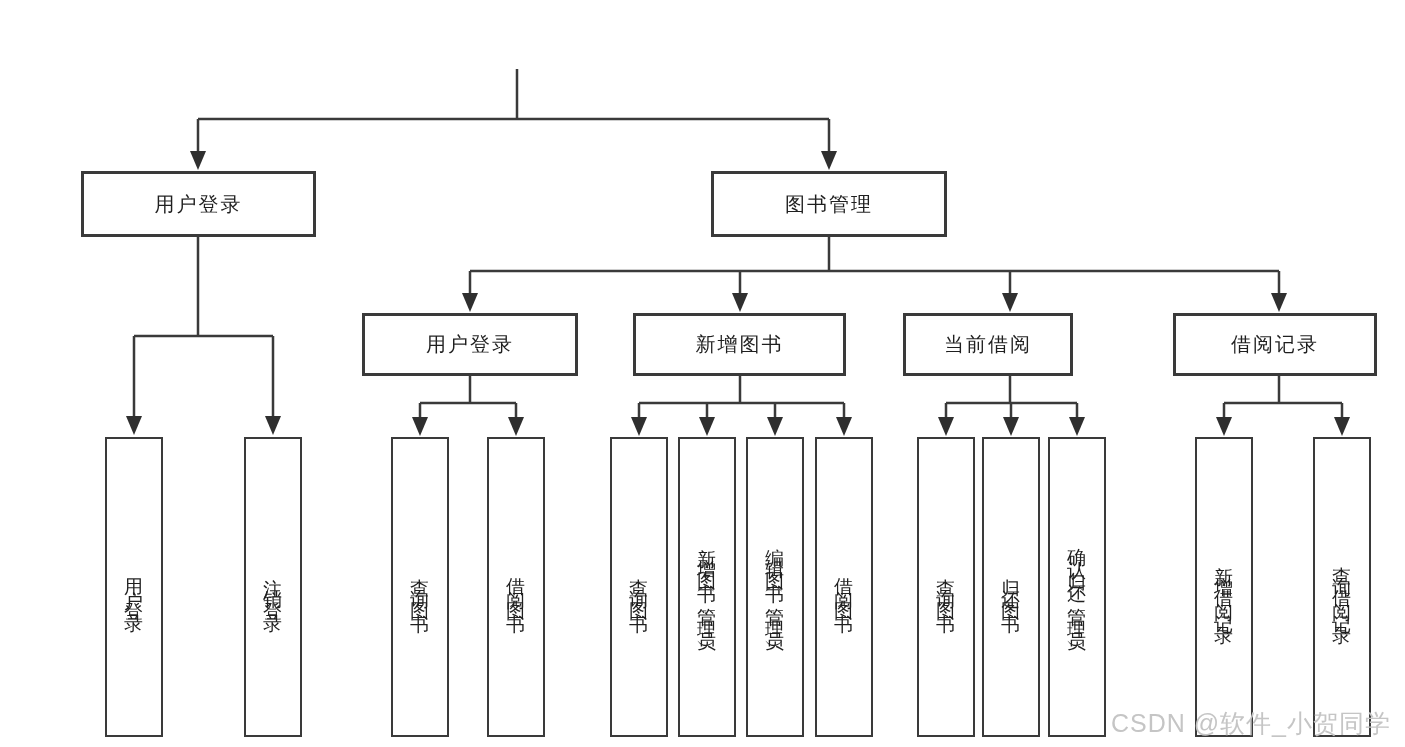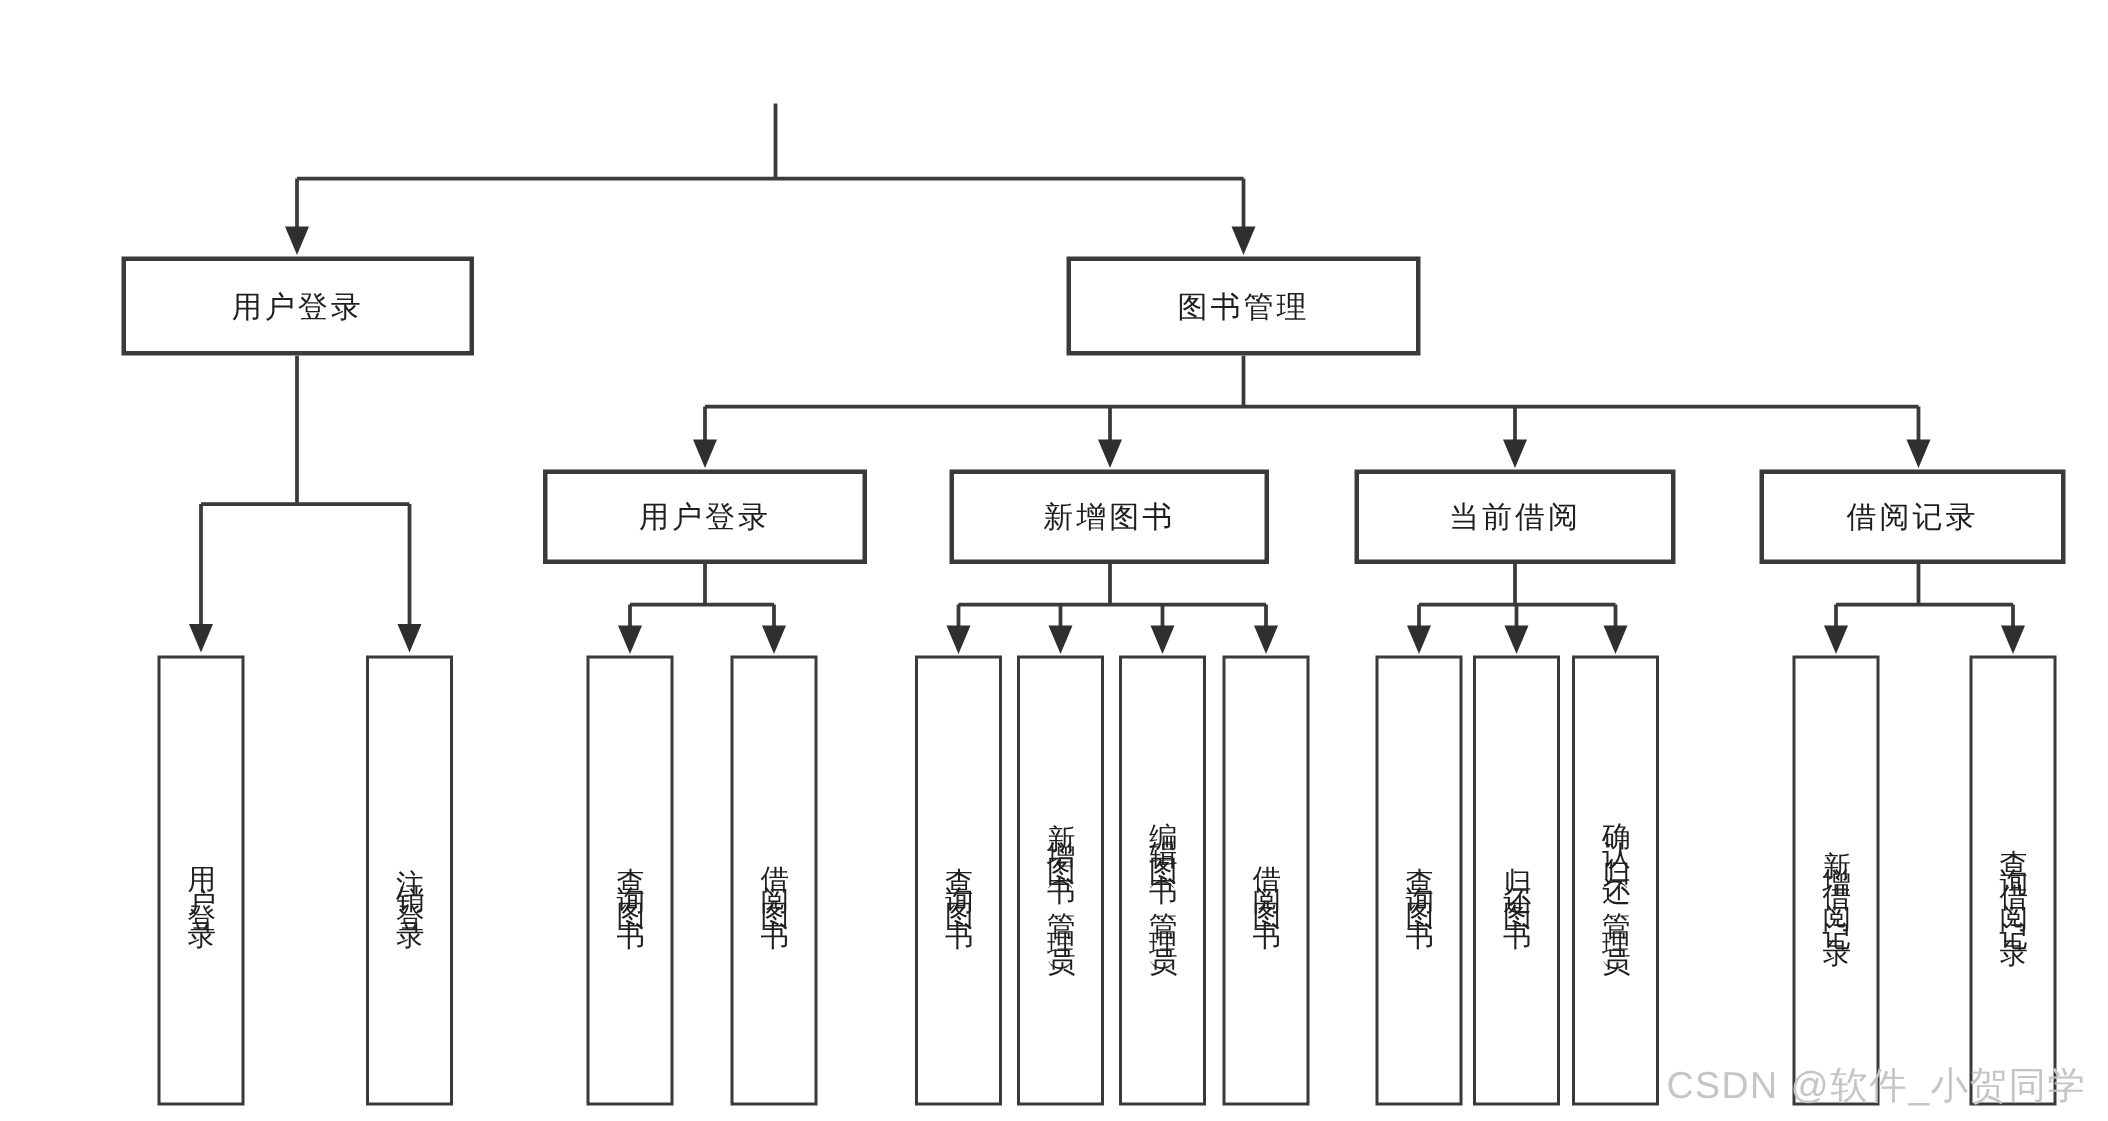--- a/index.html
+++ b/index.html
@@ -107,21 +107,21 @@
   <div class="node node-h" style="left:711px; top:171px; width:236px; height:66px;">
     <span class="hlabel">图书管理</span>
   </div>
 
   <div class="node node-h" style="left:362px; top:313px; width:216px; height:63px;">
     <span class="hlabel">用户登录</span>
   </div>
   <div class="node node-h" style="left:633px; top:313px; width:213px; height:63px;">
     <span class="hlabel">新增图书</span>
   </div>
-  <div class="node node-h" style="left:903px; top:313px; width:214px; height:63px;">
+  <div class="node node-h" style="left:903px; top:313px; width:170px; height:63px;">
     <span class="hlabel">当前借阅</span>
   </div>
   <div class="node node-h" style="left:1173px; top:313px; width:204px; height:63px;">
     <span class="hlabel">借阅记录</span>
   </div>
 
   <div class="node node-v" style="left:105px;">
     <span class="vlabel">用户登录</span>
   </div>
   <div class="node node-v" style="left:244px;">

